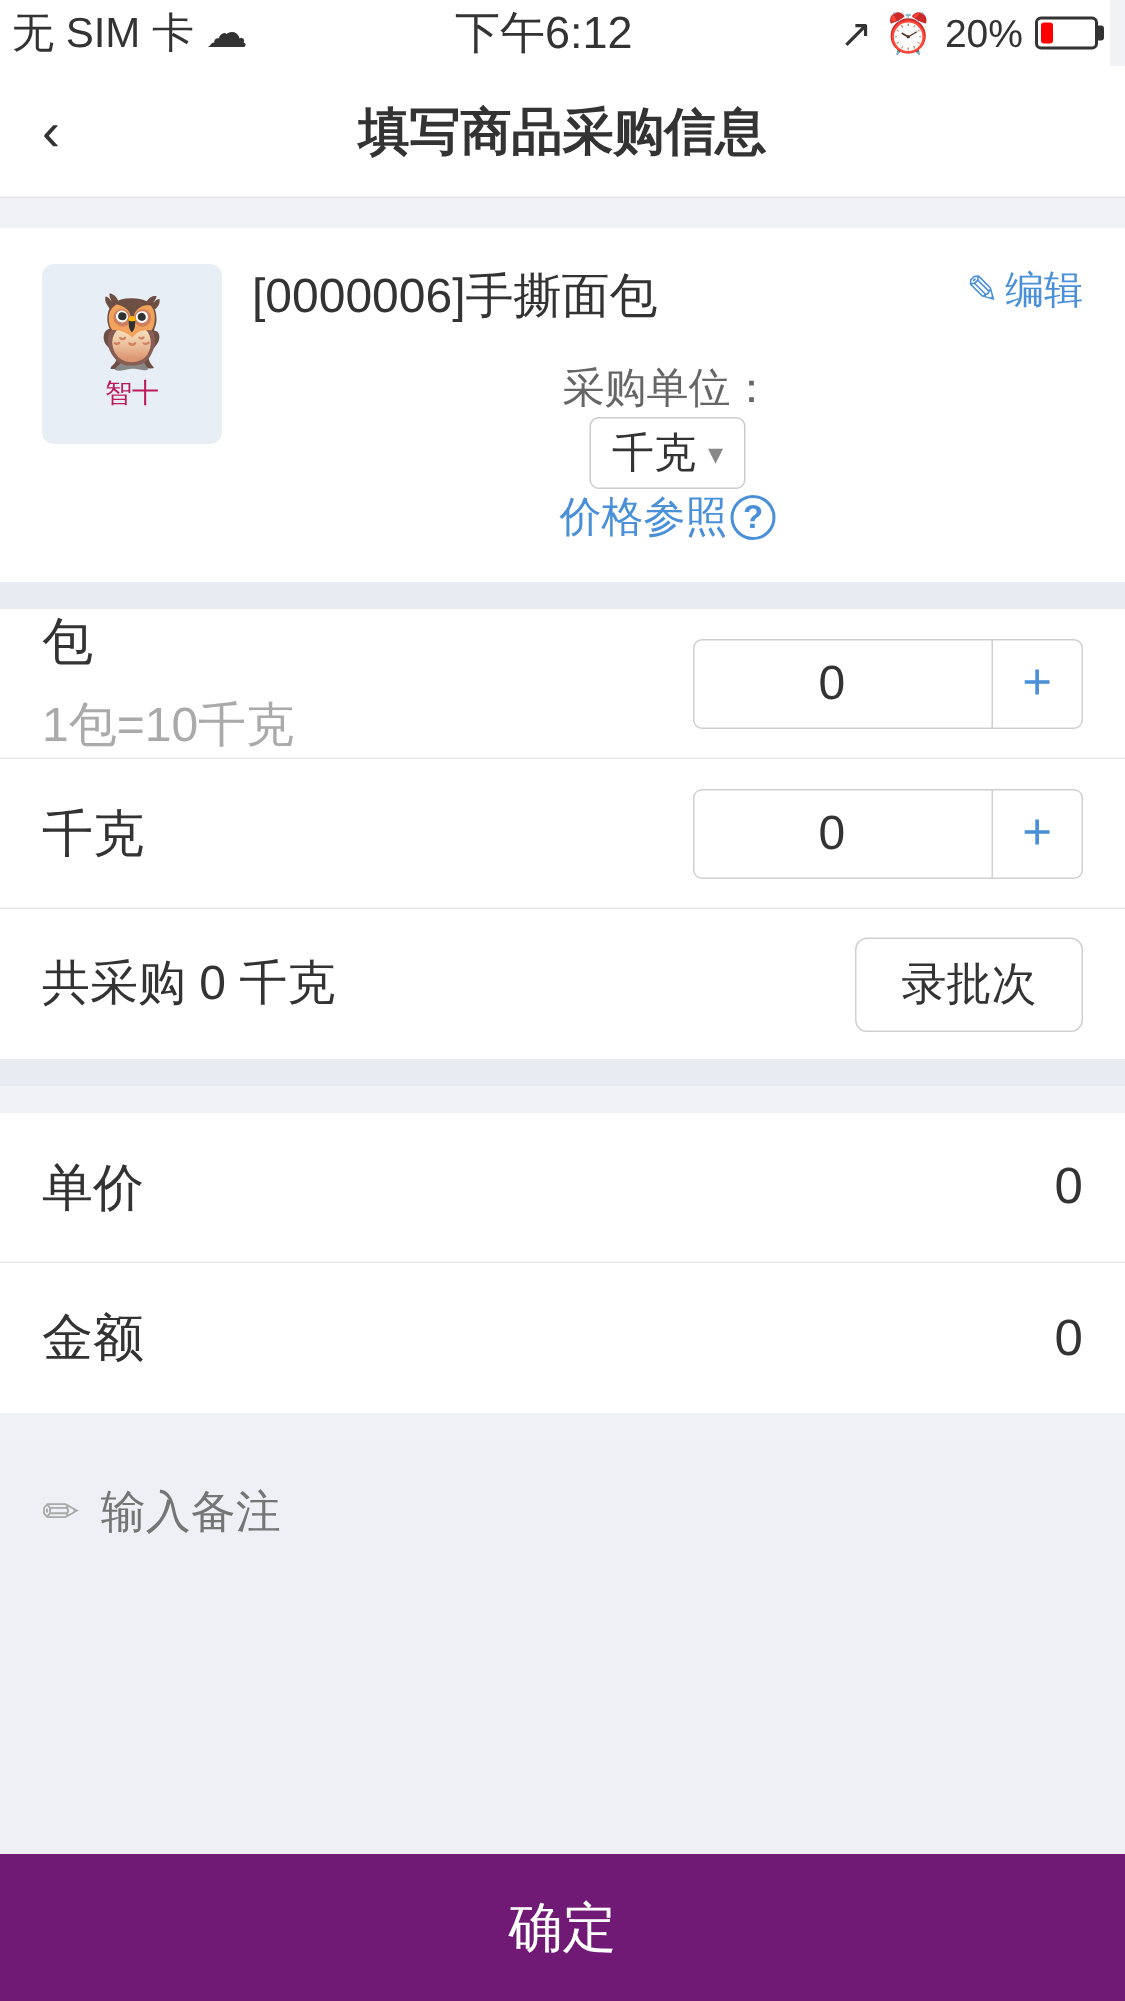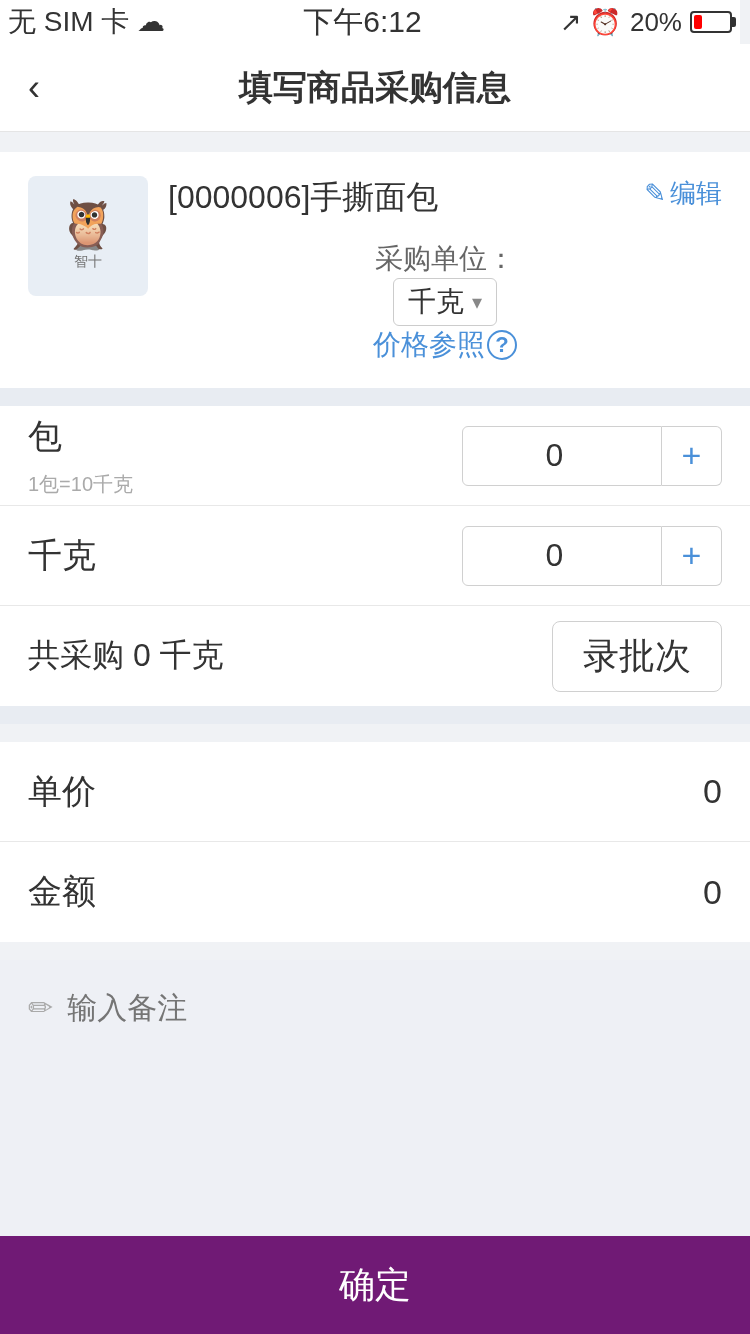--- a/index.html
+++ b/index.html
@@ -109,22 +109,22 @@
       align-items: center;
       justify-content: center;
       flex-shrink: 0;
       flex-direction: column;
     }
     .product-image-owl {
       font-size: 48px;
       line-height: 1;
     }
     .product-image-label {
-      font-size: 14px;
-      color: #737373;
+      font-size: 18px;
+      color: #be185d;
       margin-top: 4px;
     }
     .product-info {
       flex: 1;
     }
     .product-header {
       display: flex;
       align-items: flex-start;
       justify-content: space-between;
     }
@@ -212,21 +212,21 @@
       display: flex;
       flex-direction: column;
       min-width: 160px;
     }
     .input-row-label-main {
       font-size: 34px;
       color: #333;
       font-weight: 500;
     }
     .input-row-label-sub {
-      font-size: 20px;
+      font-size: 32px;
       color: #aaa;
       margin-top: 11px;
     }
     .input-row-right {
       display: flex;
       align-items: center;
       gap: 0;
       margin-left: auto;
     }
     .qty-input {
@@ -265,21 +265,21 @@
       background: #fff;
     }
     .summary-text {
       font-size: 32px;
       color: #333;
     }
     .batch-btn {
       padding: 10px 30px;
       border: 1.5px solid #d0d0d0;
       border-radius: 8px;
-      font-size: 36px;
+      font-size: 30px;
       color: #333;
       background: #fff;
       cursor: pointer;
     }
 
     
     .price-section {
       background: #fff;
       margin-top: 18px;
     }

